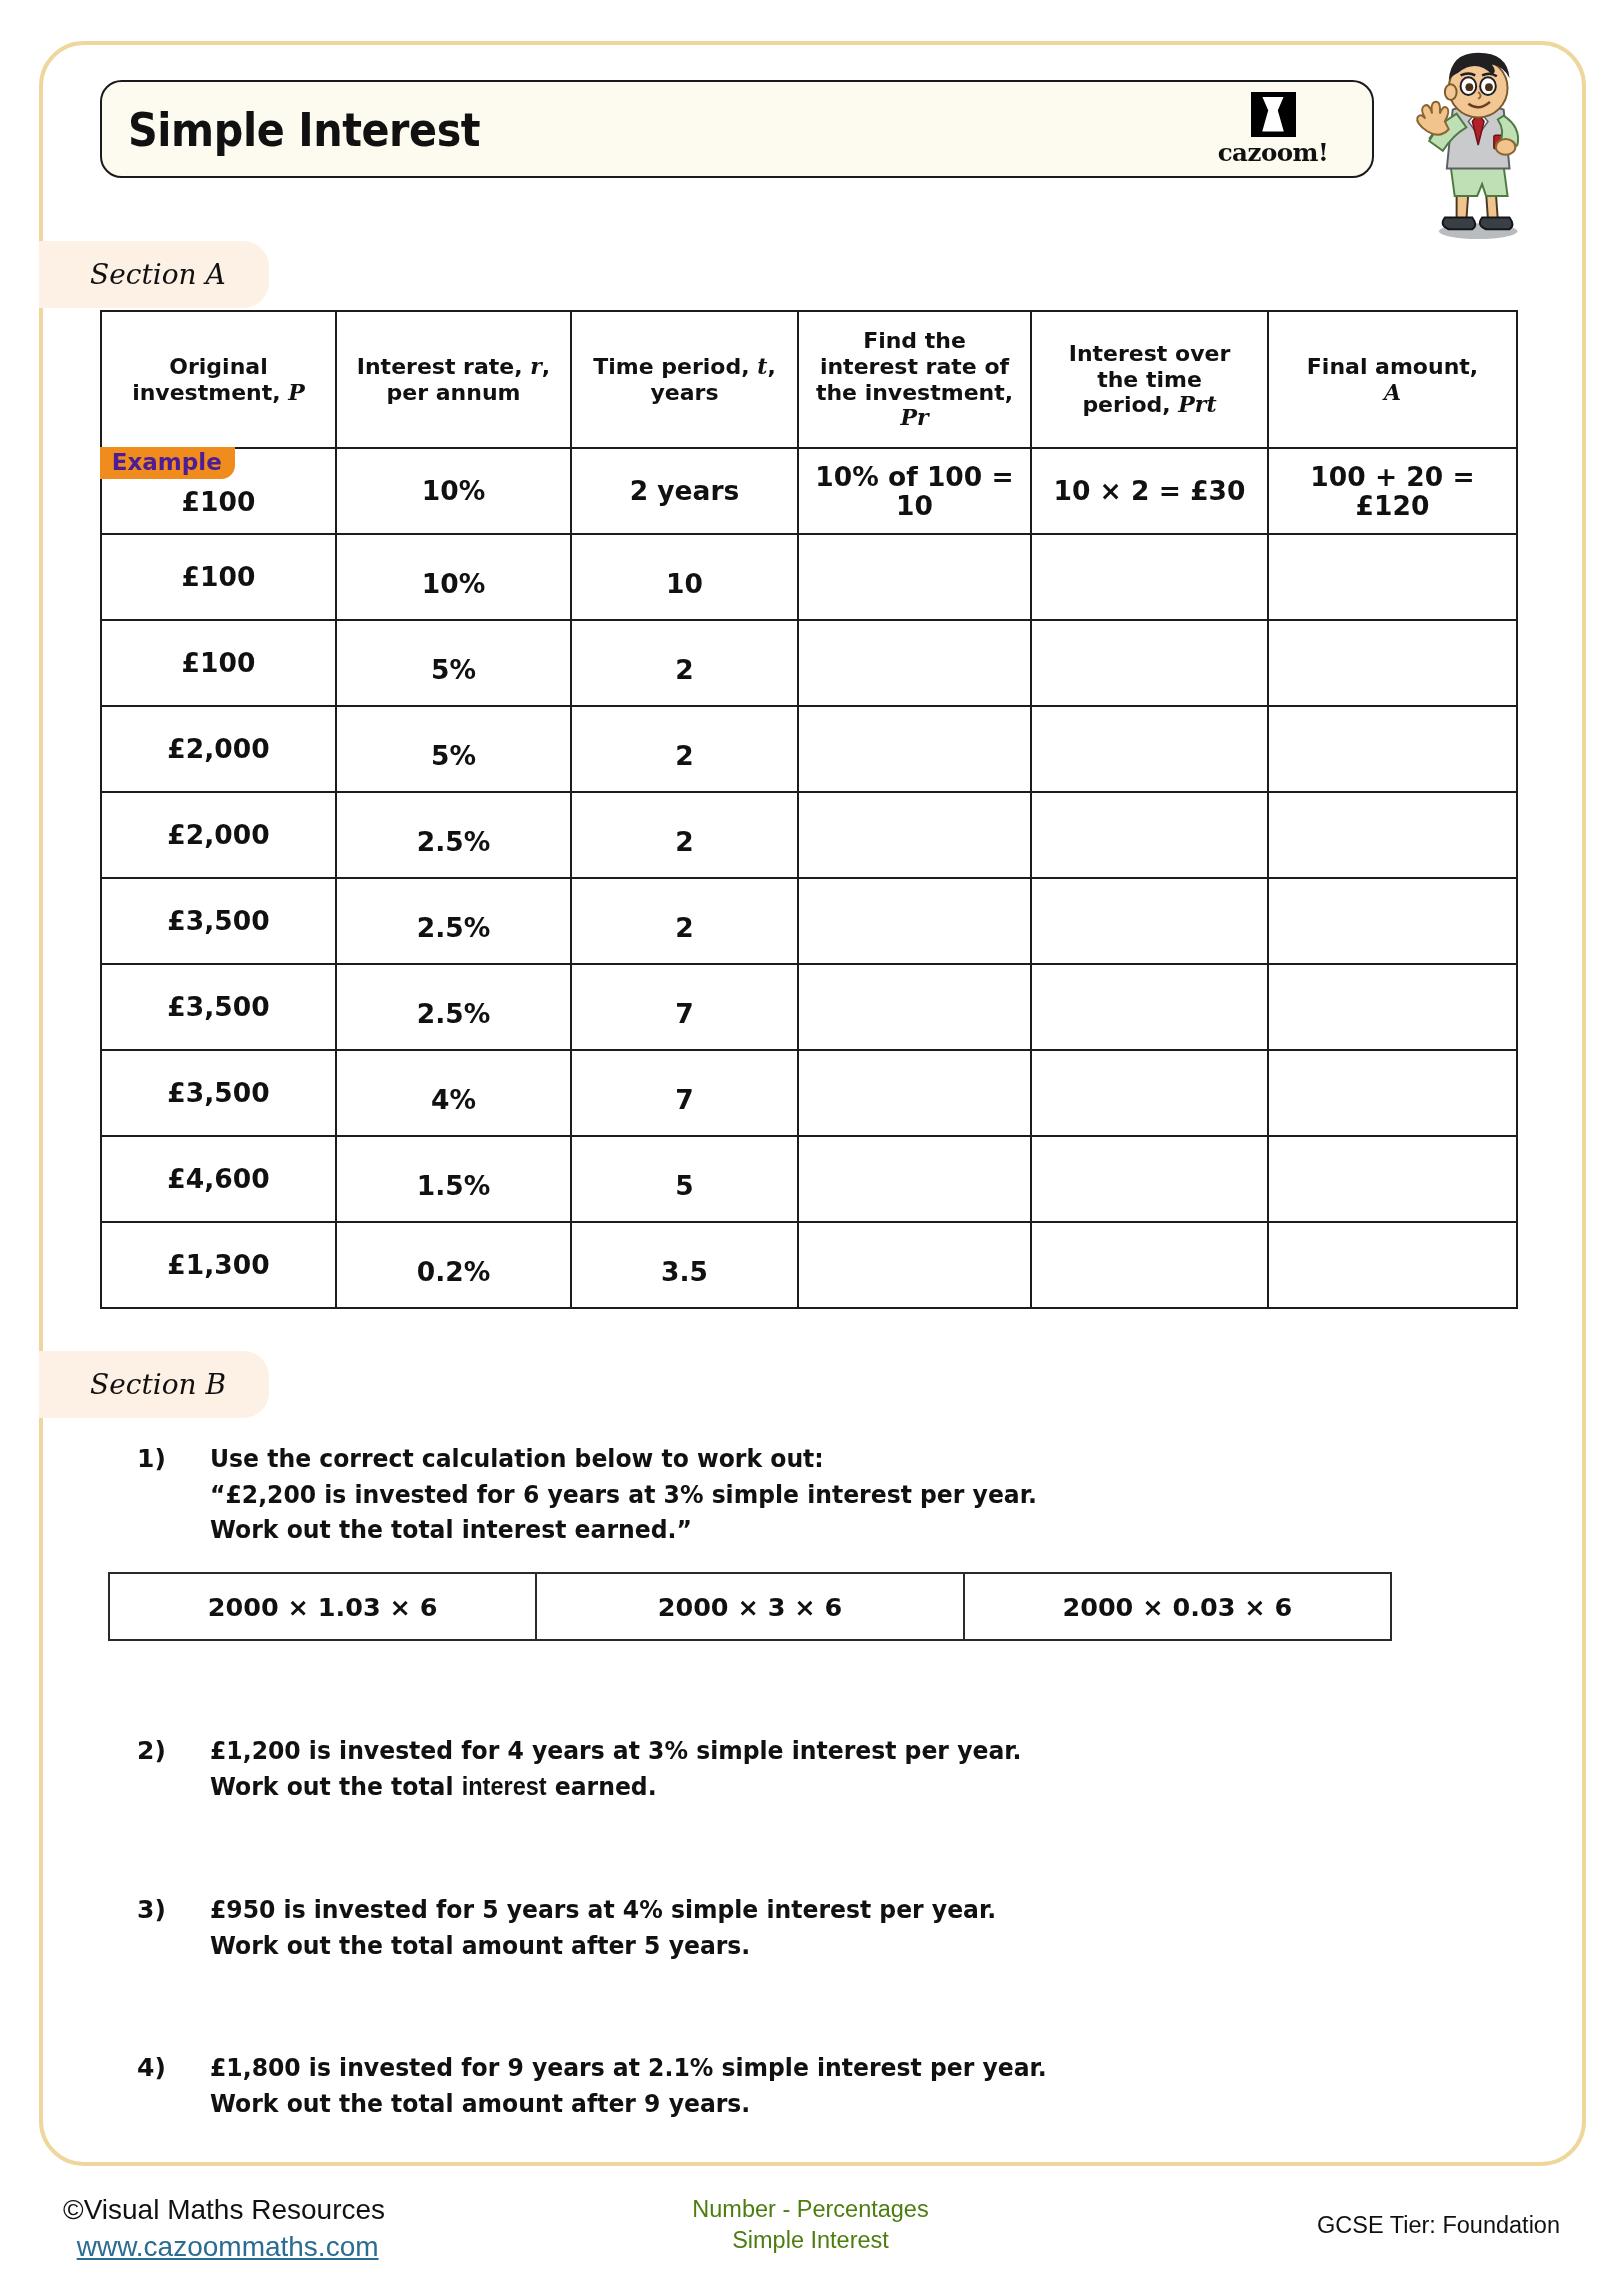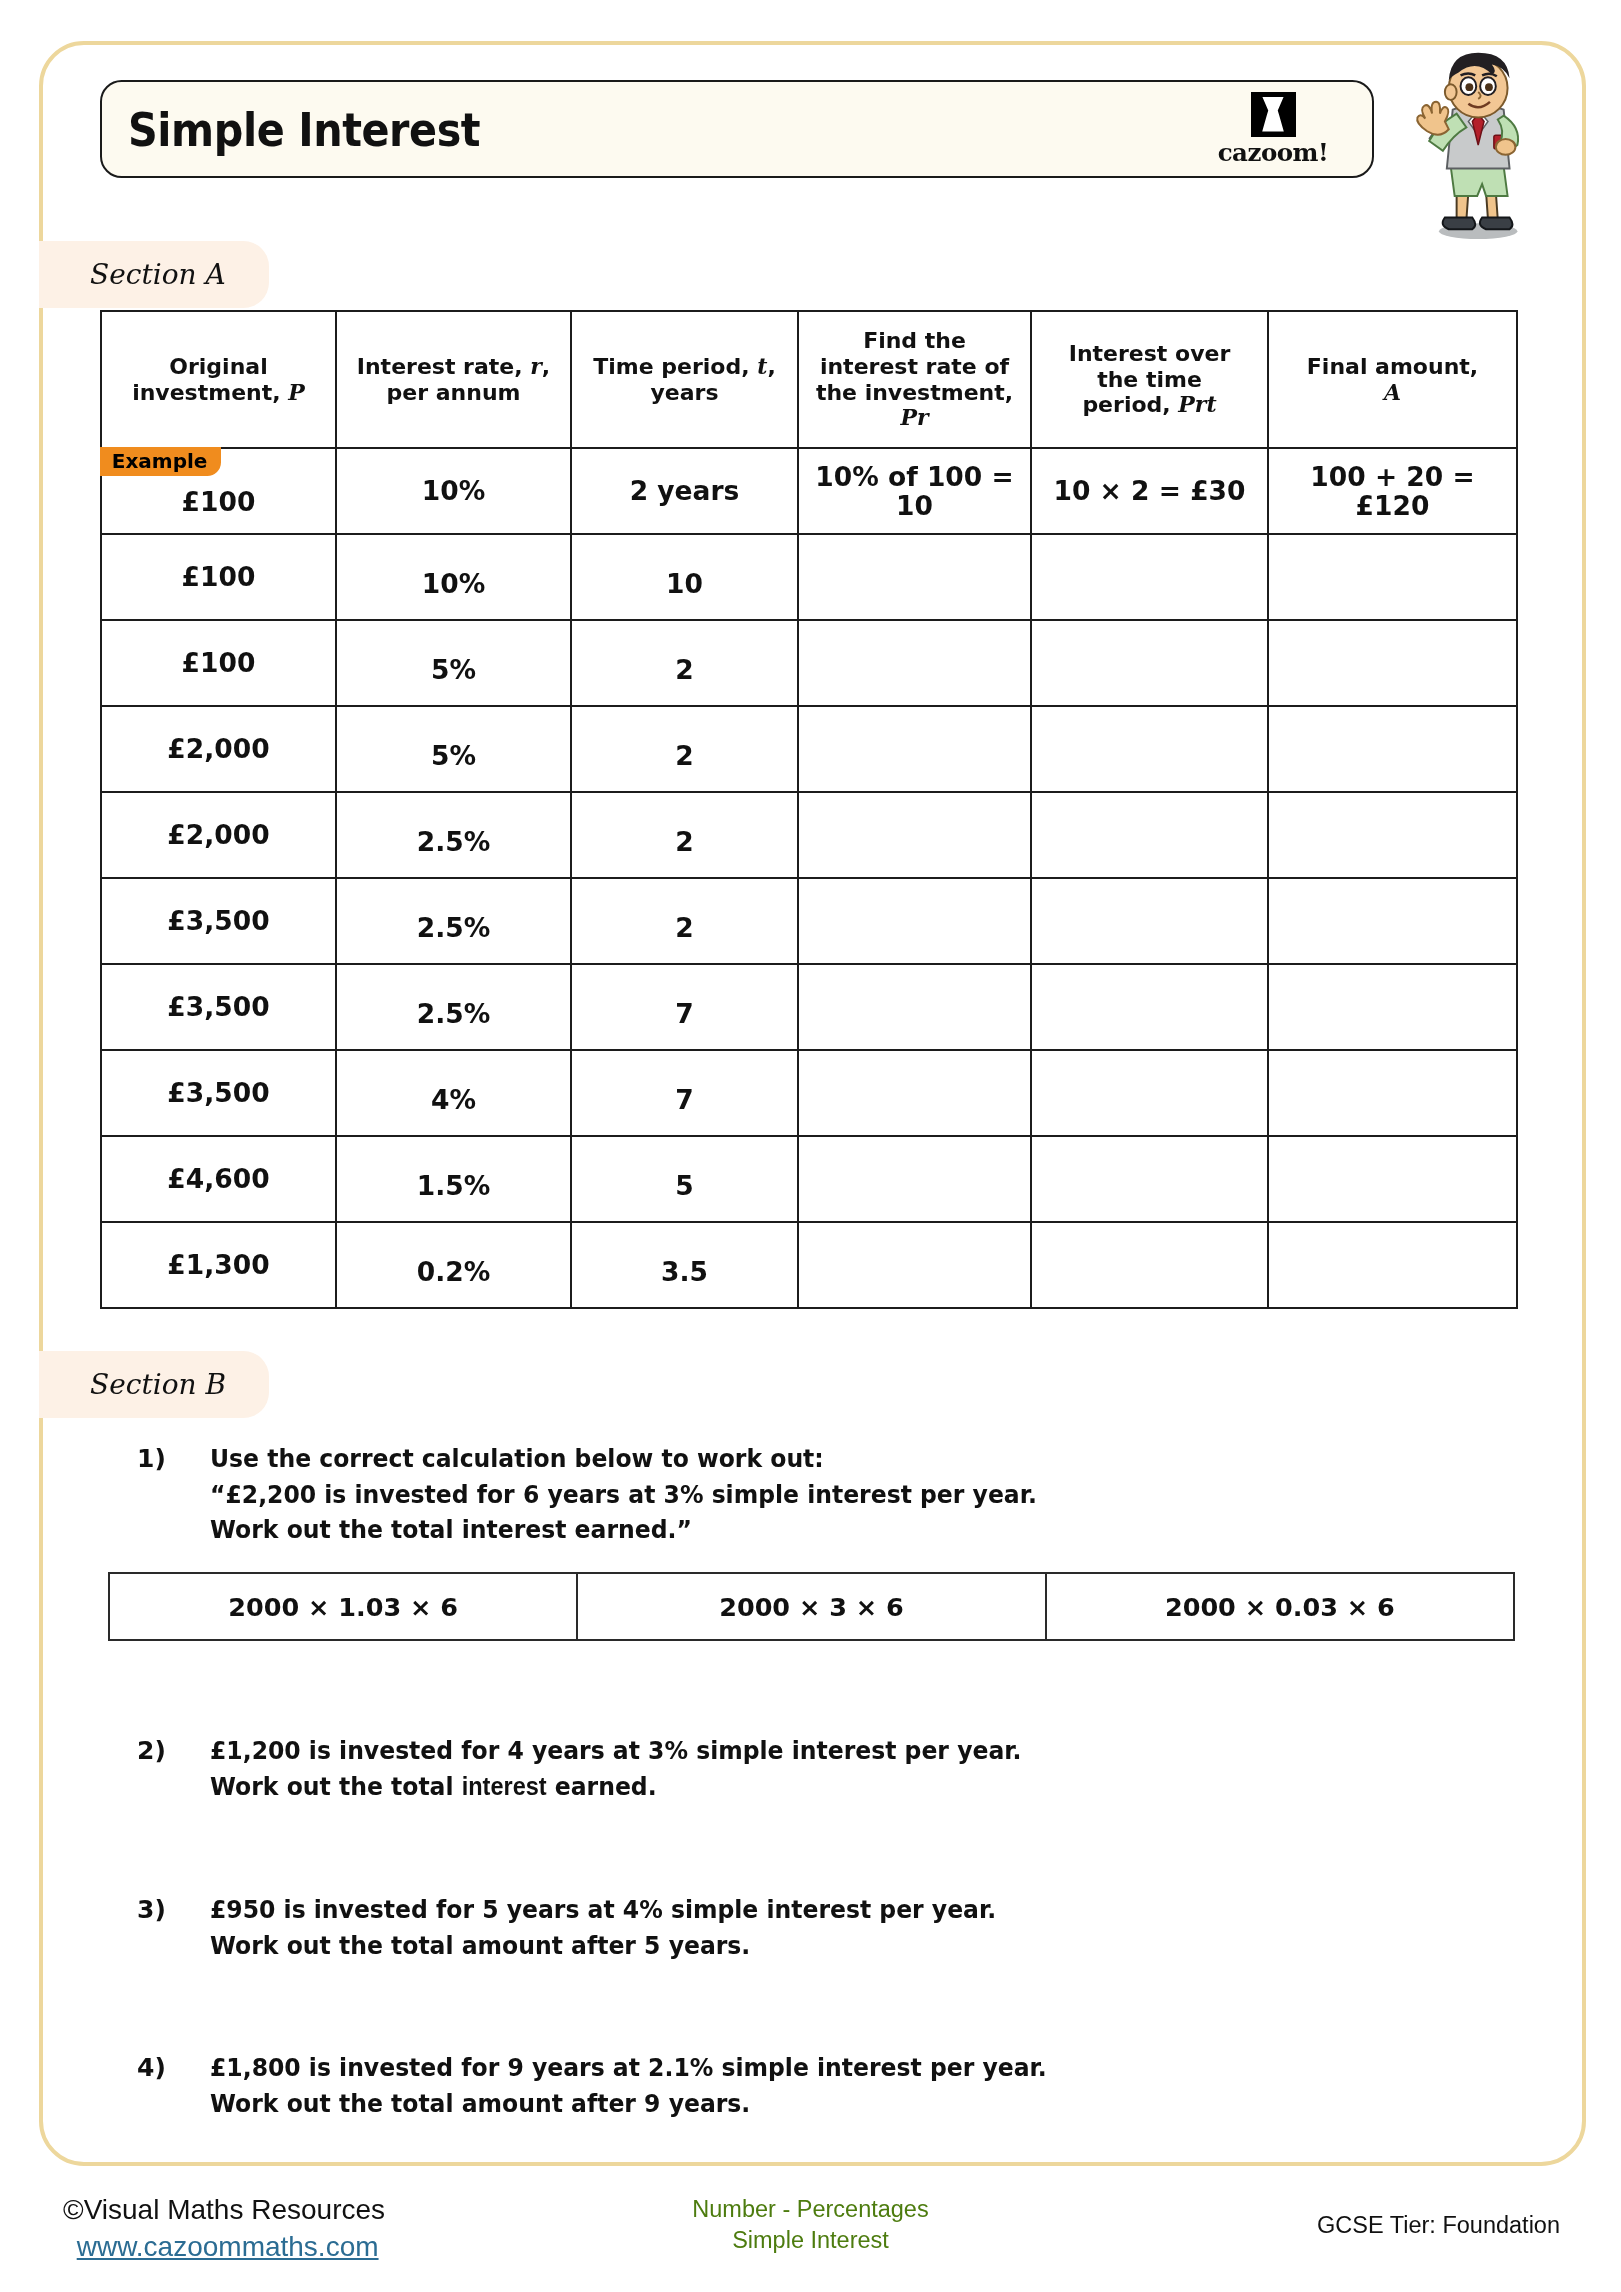--- a/index.html
+++ b/index.html
@@ -143,24 +143,24 @@
     height: 90px;
     font-size: 24.5px;
   }
   tr.example-row > td:first-child { border-left: 6.9px solid #f08c1e; }
   tr.example-row > td:last-child  { border-right: 6.9px solid #f08c1e; border-radius: 19px; }
   tr.example-row > td.ex-cell { padding-top: 21.6px; }
   #example-badge {
     position: absolute;
     left: -2px; top: -2px;
     background: #f08c1e;
-    color: #000000;
+    color: #4c1d95;
     font-family: "DejaVu Sans", sans-serif;
     font-weight: bold;
-    font-size: 20px;
+    font-size: 23px;
     padding: 2px 13.7px 2.9px 11.8px;
     border-radius: 0 0 13.7px 0;
     line-height: 1.2;
   }
   
   .low-cell { padding-top: 13.7px; }
 
   
   .qblock {
     position: absolute;
@@ -176,21 +176,21 @@
   .qbody .stronger { font-family: "Liberation Sans", sans-serif; font-weight: bold; }
 
   #q1 { left: 137px; top: 1441px; }
   #q2 { left: 137px; top: 1733px; }
   #q3 { left: 137px; top: 1892px; }
   #q4 { left: 137px; top: 2050px; }
 
   #options-table {
     position: absolute;
     left: 108px; top: 1572px;
-    width: 1407px;
+    width: 1284px;
     border-collapse: collapse;
     table-layout: fixed;
   }
   #options-table td {
     border: 2px solid #2a2a2a;
     height: 67px;
     text-align: center;
     vertical-align: middle;
     font-family: "DejaVu Sans", sans-serif;
     font-weight: bold;

